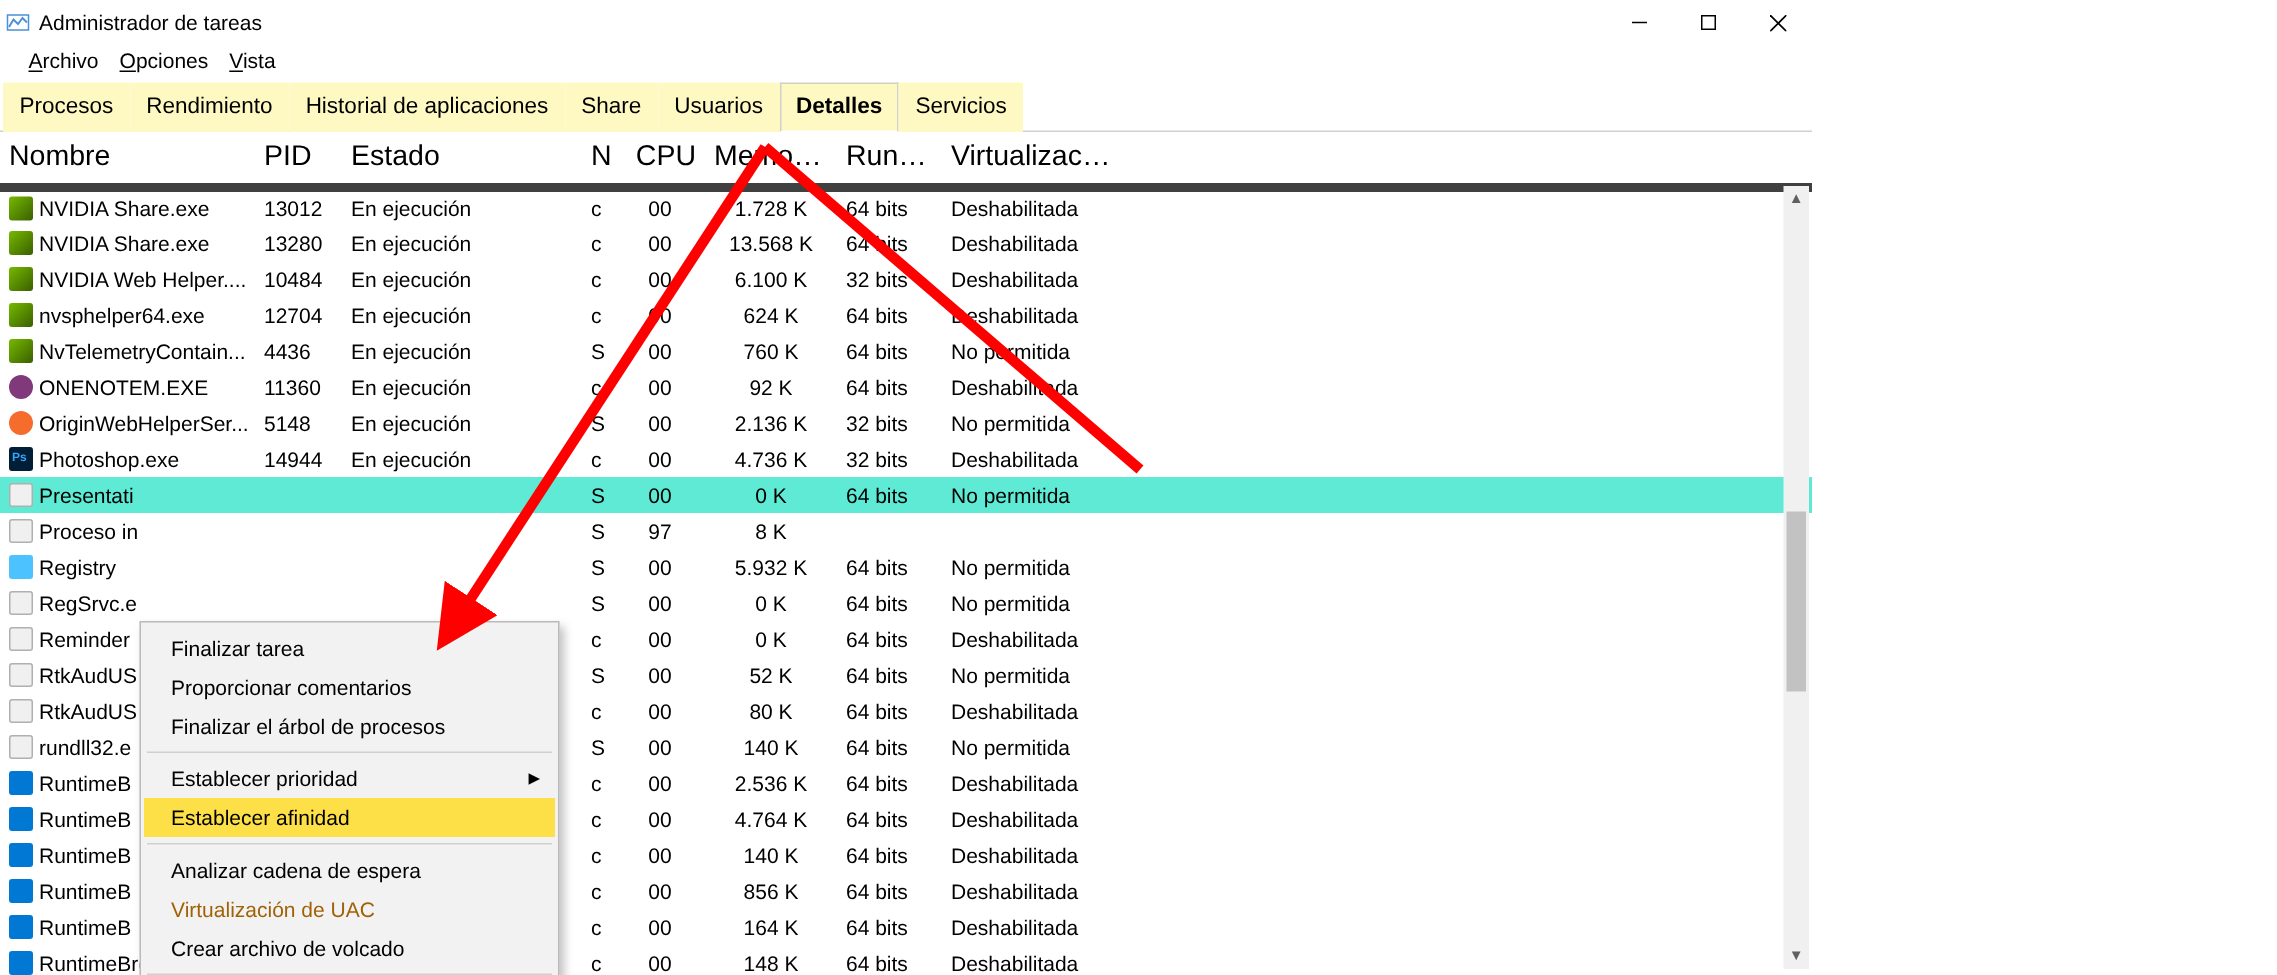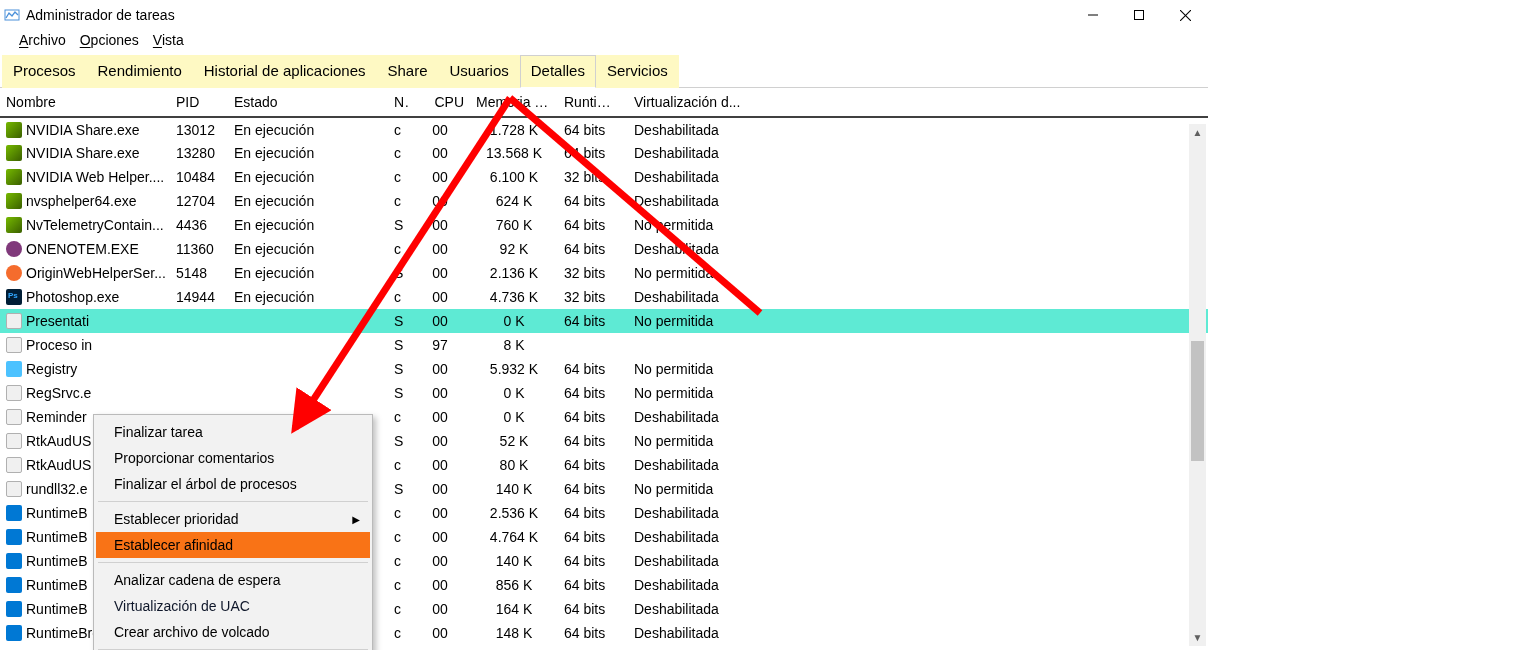--- a/index.html
+++ b/index.html
@@ -8,25 +8,25 @@
   .titlebar { display: flex; align-items: center; height: 30px; padding: 0 0 0 4px; }
   .titlebar .icon { width: 16px; height: 16px; margin-right: 6px; display: inline-flex; align-items: center; justify-content: center; }
   .titlebar .title { flex: 0 0 auto; font-size: 14px; }
   .titlebar .spacer { flex: 1; }
   .winbtn { width: 46px; height: 30px; display: inline-flex; align-items: center; justify-content: center; font-family: inherit; font-size: 13px; background: transparent; border: none; }
   .menubar { display: flex; gap: 14px; padding: 2px 6px 6px 19px; font-size: 14px; }
   .menubar .mitem { position: relative; }
   .menubar .mitem .ul { text-decoration: underline; text-underline-offset: 2px; }
   .tabs { display: flex; border-bottom: 1px solid #d0d0d0; padding-left: 2px; font-size: 15px; }
   .tab { padding: 6px 10px 8px 10px; border: 1px solid transparent; border-bottom: none; position: relative; top: 1px; background: #fef9c3; }
-  .tab.active { border-color: #d0d0d0; border-bottom: 1px solid #fff; }
+  .tab.active { border-color: #d0d0d0; border-bottom: 1px solid #fff; font-weight: bold; }
   .content { flex: 1; position: relative; display: flex; overflow: hidden; }
   .table-wrap { flex: 1; overflow: hidden; position: relative; }
   table { border-collapse: collapse; width: 100%; table-layout: fixed; }
-  thead th { text-align: left; font-weight: 400; font-size: 14px; padding: 6px 6px; border-bottom: 2px solid #404040; background: #fff; white-space: nowrap; overflow: hidden; text-overflow: ellipsis; }
+  thead th { text-align: left; font-weight: 400; font-size: 19px; padding: 6px 6px; border-bottom: 6px solid #404040; background: #fff; white-space: nowrap; overflow: hidden; text-overflow: ellipsis; }
   tbody td { padding: 3px 6px; font-size: 14px; white-space: nowrap; overflow: hidden; text-overflow: ellipsis; border-bottom: 0; height: 24px; }
   tbody tr.selected td { background: #5eead4; }
   .c-nombre { width: 170px; }
   .c-pid { width: 58px; }
   .c-estado { width: 160px; }
   .c-n2 { width: 22px; text-align: left; }
   .c-cpu { width: 60px; text-align: right; }
   .c-mem { width: 88px; text-align: right; }
   .c-plat { width: 70px; }
   .c-virt { width: 120px; }
@@ -42,22 +42,22 @@
   .picon.reg { background:#4cc2ff; }
   .picon.gen { background:#f0f0f0; border:1px solid #b0b0b0; }
   .picon.rt { background:#0078d4; }
   .scrollbar { position: absolute; right: 2px; top: 36px; bottom: 4px; width: 17px; background: #f0f0f0; display:flex; flex-direction:column; align-items:center; }
   .scrollbar .arr { width:17px; height:17px; display:flex; align-items:center; justify-content:center; font-size:10px; color:#606060; }
   .scrollbar .track { flex:1; width:17px; position:relative; }
   .scrollbar .thumb { position:absolute; left:2px; right:2px; top:200px; height:120px; background:#c2c2c2; }
   
   .ctxmenu { position: absolute; left: 93px; top: 326px; width: 280px; background: #f2f2f2; border: 1px solid #bababa; box-shadow: 3px 3px 6px rgba(0,0,0,0.25); padding: 4px 2px; z-index: 50; }
   .ctxitem { padding: 5px 24px 5px 18px; font-size: 14px; position: relative; }
-  .ctxitem.hover { background: #f97316; }
-  .ctxitem.disabled { color: #0f172a; }
+  .ctxitem.hover { background: #fde047; }
+  .ctxitem.disabled { color: #a16207; }
   .ctxitem .sub { position: absolute; right: 10px; top: 50%; transform: translateY(-50%); font-size: 10px; }
   .ctxsep { height: 1px; background: #d0d0d0; margin: 4px 2px; }
   
   .arrow-svg { position:absolute; left:0; top:0; pointer-events:none; z-index:100; }
 </style>
 </head>
 <body>
 
 <div class="window">
 

